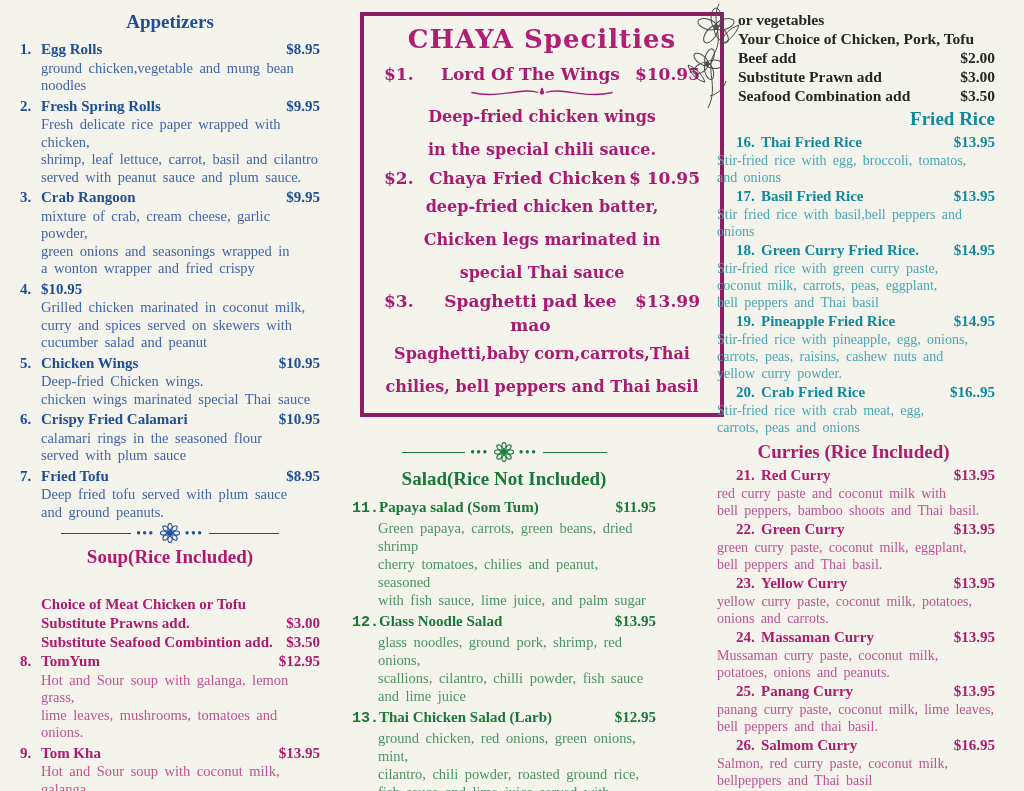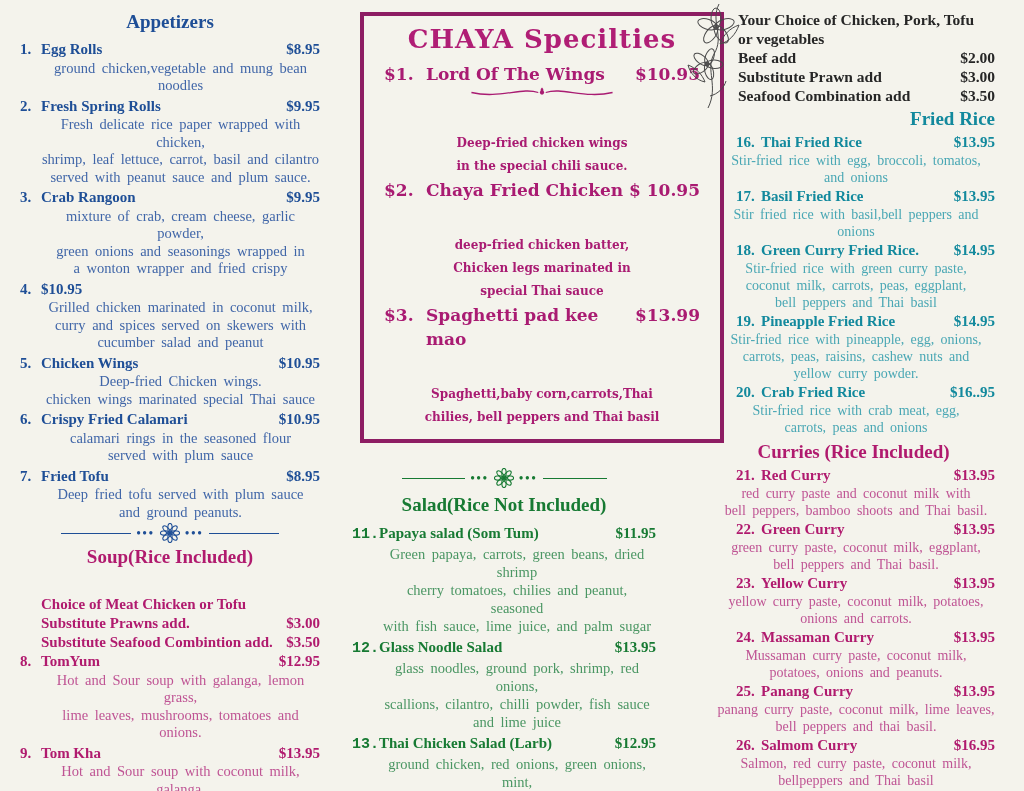--- a/index.html
+++ b/index.html
@@ -37,21 +37,20 @@
   }
   .item .num   { flex: none; min-width: 21px; }
   .item .name  { flex: 1; padding-right: 6px; }
   .item .price { flex: none; }
   .item .desc {
     white-space: pre-line;
     font-size: 14.5px; line-height: 17.5px;
     word-spacing: 0.2em;
     color: var(--body);
     padding-left: 21px;
-    text-align: center;
   }
 
   
   .divider {
     display: flex; align-items: center; justify-content: center;
     width: 218px; margin: 3px auto 3px auto; height: 18px;
     color: var(--head);
   }
   .divider .dl { flex: 1; border-top: 1.5px solid currentColor; height: 0; }
   .divider .dd { font-size: 12px; letter-spacing: 2px; padding: 0 5px; line-height: 18px; }
@@ -66,25 +65,25 @@
     font-family: "DejaVu Serif", serif;
     font-weight: bold;
   }
   .spec-title {
     margin: 0 0 6px 0; text-align: center;
     font-size: 26px; line-height: 34px; letter-spacing: 1px;
     color: #b01e75; font-weight: bold;
   }
   .spec-row { display: flex; align-items: baseline; font-size: 17px; line-height: 24px; }
   .spec-num { flex: none; width: 42px; }
-  .spec-name { flex: 1; text-align: left; }
+  .spec-name { flex: 1; text-align: center; }
   .spec-price { flex: none; min-width: 62px; text-align: right; }
   .spec-desc {
     white-space: pre-line; text-align: center;
-    font-size: 12px; line-height: 23px; margin-top: 32px;
+    font-size: 16px; line-height: 33px;
   }
   .spec-flourish { text-align: center; line-height: 12px; height: 14px; }
 
   
   .note-row {
     display: flex; align-items: baseline;
     font-weight: bold; font-size: 15px; line-height: 19px;
     color: var(--head); padding-left: 21px;
   }
   .note-row .nlabel { flex: 1; }
@@ -388,26 +387,26 @@
       <path d="M37 42 C46 40 53 32 56 23 C47 26 40 33 37 42"></path>
       <path d="M22 80 C13 78 7 71 5 63 C13 66 19 72 22 80"></path>
       <path d="M27 94 C35 92 41 86 43 79"></path>
     </g>
   </svg>
 
   <section class="t-ink choices">
     <div>
 
         <div class="note-row">
+          <span class="nlabel">or  vegetables</span>
+          <span class="nprice"></span>
+        </div>
+
+        <div class="note-row">
           <span class="nlabel">Your Choice of  Chicken, Pork, Tofu</span>
-          <span class="nprice"></span>
-        </div>
-
-        <div class="note-row">
-          <span class="nlabel">or  vegetables</span>
           <span class="nprice"></span>
         </div>
 
         <div class="note-row">
           <span class="nlabel">Beef add</span>
           <span class="nprice">$2.00</span>
         </div>
 
         <div class="note-row">
           <span class="nlabel">Substitute Prawn  add</span>

